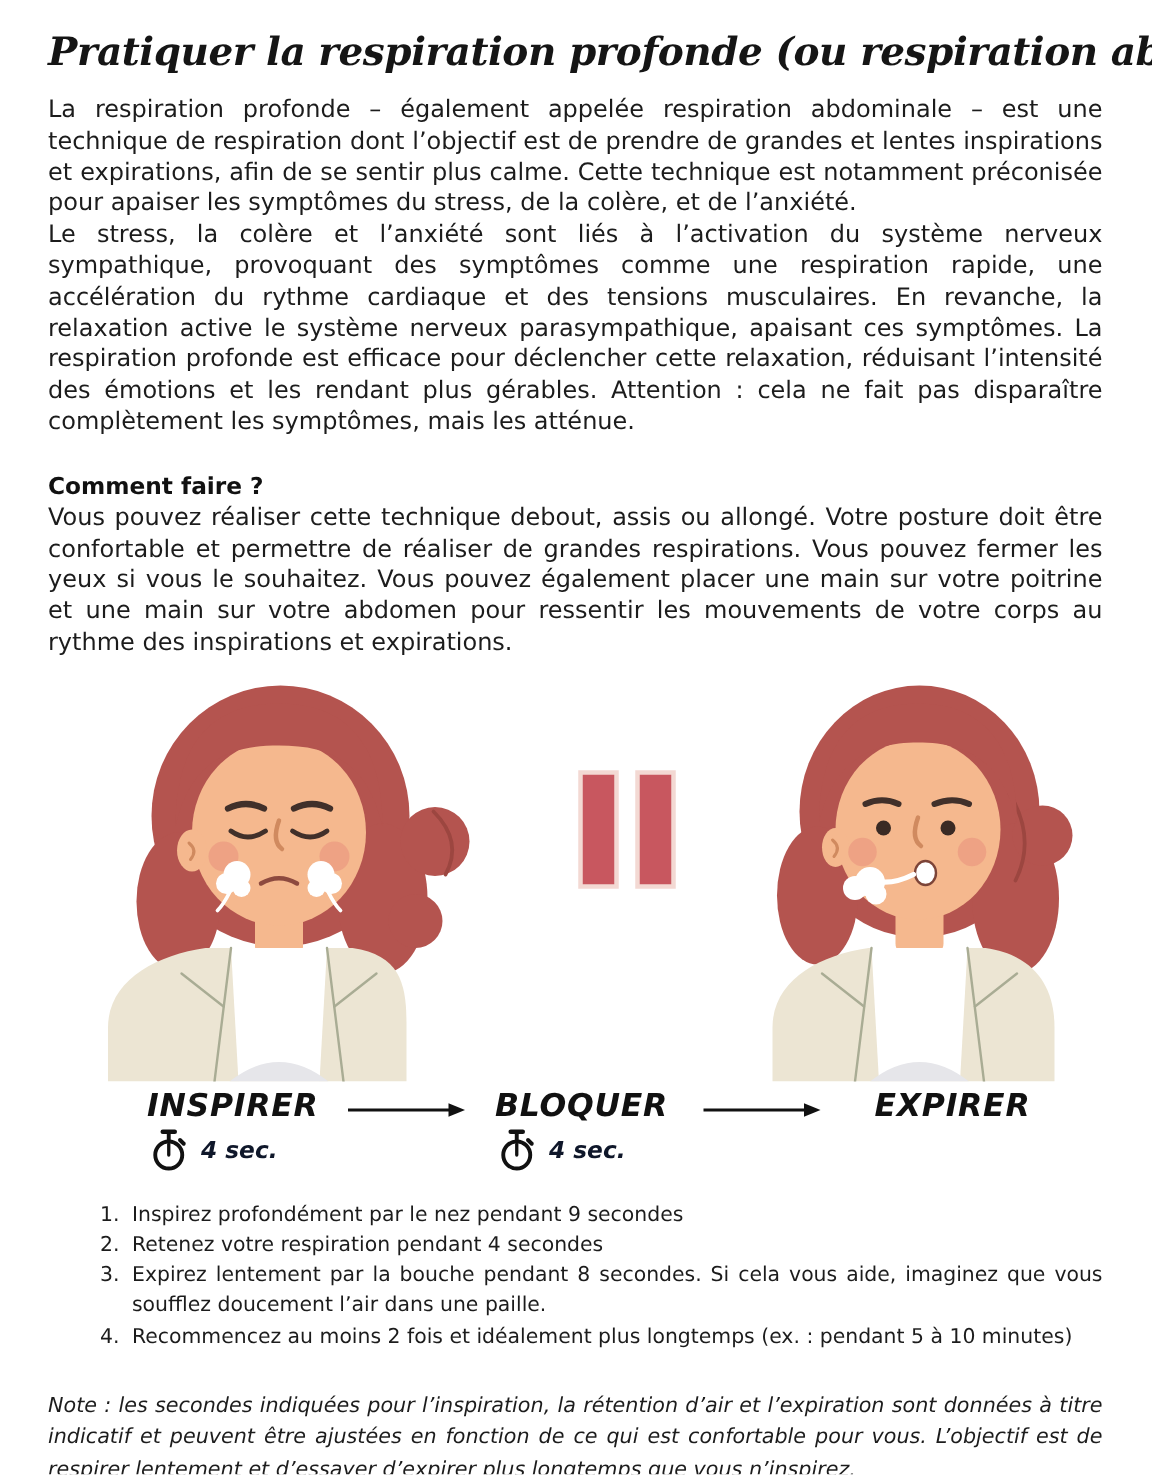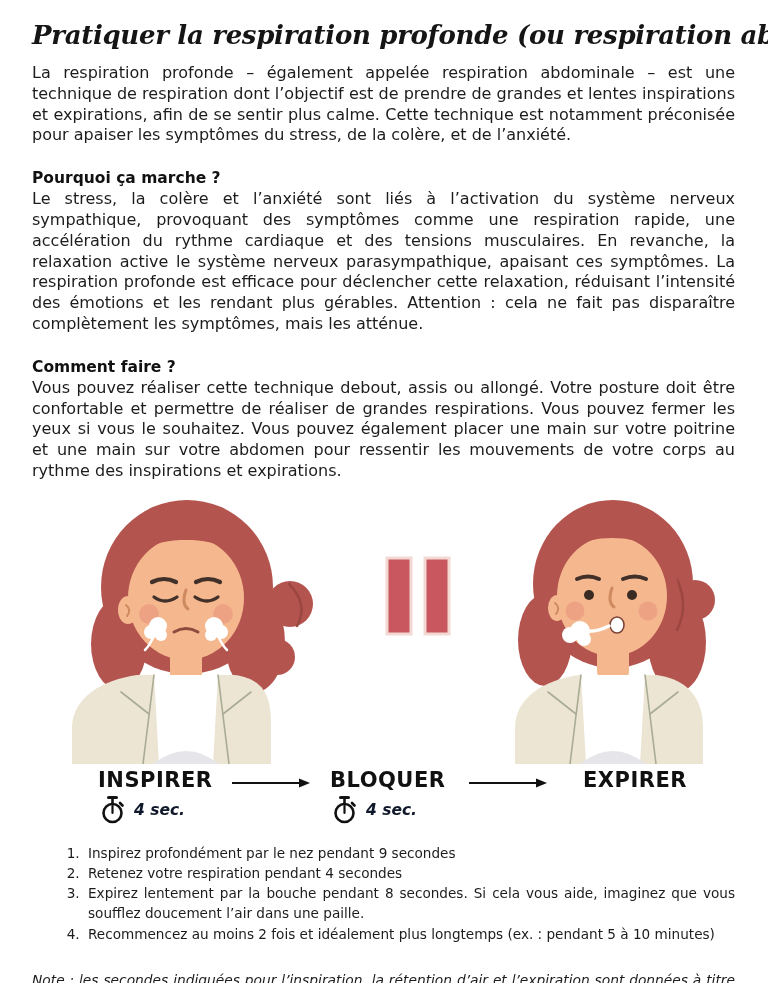--- a/index.html
+++ b/index.html
@@ -22,21 +22,21 @@
   }
   
   .figure-row { position:relative; height:272px; margin-top:10px; }
   .woman-left { position:absolute; left:25px; top:0; }
   .pause-wrap { position:absolute; left:327px; top:56px; }
   .woman-right { position:absolute; left:473px; top:0; }
   
   .steps-row { position:relative; height:66px; margin-top:4px;
     font-family:"DejaVu Sans","Liberation Sans",sans-serif; }
   .step { position:absolute; top:0; }
-  .step-label { font-size:21px; font-weight:bold; 
+  .step-label { font-size:21px; font-weight:bold; font-style:italic;
     letter-spacing:0.5px; color:#111; white-space:nowrap; }
   .timer { display:flex; align-items:center; gap:9px; margin-top:3px; margin-left:2px; }
   .timer-text { font-size:15.5px; font-weight:bold; font-style:italic; color:#0f172a; }
   .step1 { left:66px; } .step2 { left:298px; } .step3 { left:551px; }
   .arrow { position:absolute; top:9px; }
   .arrow1 { left:199px; } .arrow2 { left:436px; }
   
   ol.steps-list { margin:9px 0 0 30px; padding-left:22px; }
   ol.steps-list li {
     font-size:13.6px; line-height:20.2px; text-align:justify; padding-left:4px;
@@ -49,21 +49,20 @@
 </style>
 </head>
 <body>
 
 <div class="page">
 
   <h1 class="doc-title">Pratiquer la respiration profonde (ou respiration abdominale)</h1>
 
   <p class="body-text">La respiration profonde – également appelée respiration abdominale – est une technique de respiration dont l’objectif est de prendre de grandes et lentes inspirations et expirations, afin de se sentir plus calme. Cette technique est notamment préconisée pour apaiser les symptômes du stress, de la colère, et de l’anxiété.</p>
 
-  <h2 class="section-heading">Pourquoi ça marche ?</h2>
   <p class="body-text">Le stress, la colère et l’anxiété sont liés à l’activation du système nerveux sympathique, provoquant des symptômes comme une respiration rapide, une accélération du rythme cardiaque et des tensions musculaires. En revanche, la relaxation active le système nerveux parasympathique, apaisant ces symptômes. La respiration profonde est efficace pour déclencher cette relaxation, réduisant l’intensité des émotions et les rendant plus gérables. Attention : cela ne fait pas disparaître complètement les symptômes, mais les atténue.</p>
 
   <h2 class="section-heading">Comment faire ?</h2>
   <p class="body-text">Vous pouvez réaliser cette technique debout, assis ou allongé. Votre posture doit être confortable et permettre de réaliser de grandes respirations. Vous pouvez fermer les yeux si vous le souhaitez. Vous pouvez également placer une main sur votre poitrine et une main sur votre abdomen pour ressentir les mouvements de votre corps au rythme des inspirations et expirations.</p>
 
   <div class="figure-row">
 
     <svg class="woman-left" width="258" height="272" viewBox="0 0 258 272">
 
       <g fill="#b4544f">

